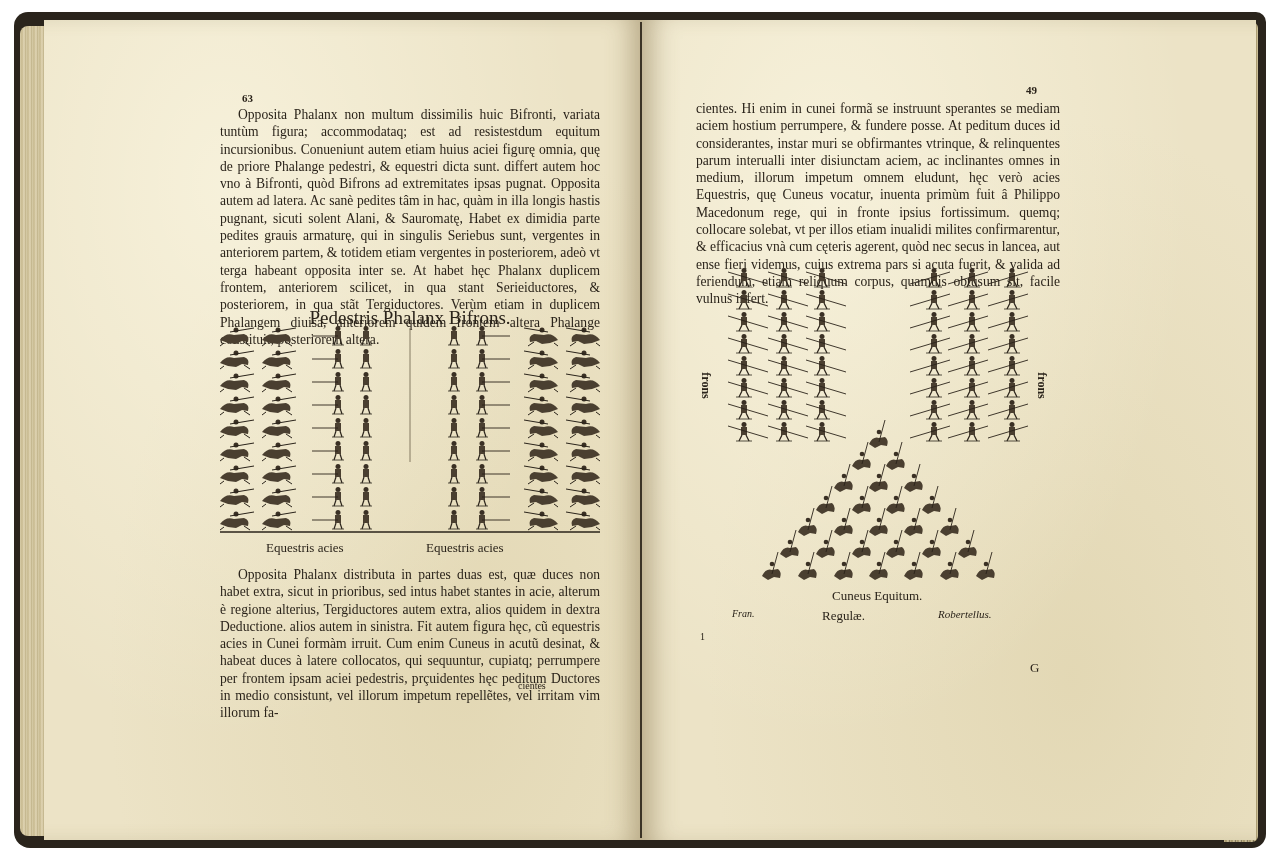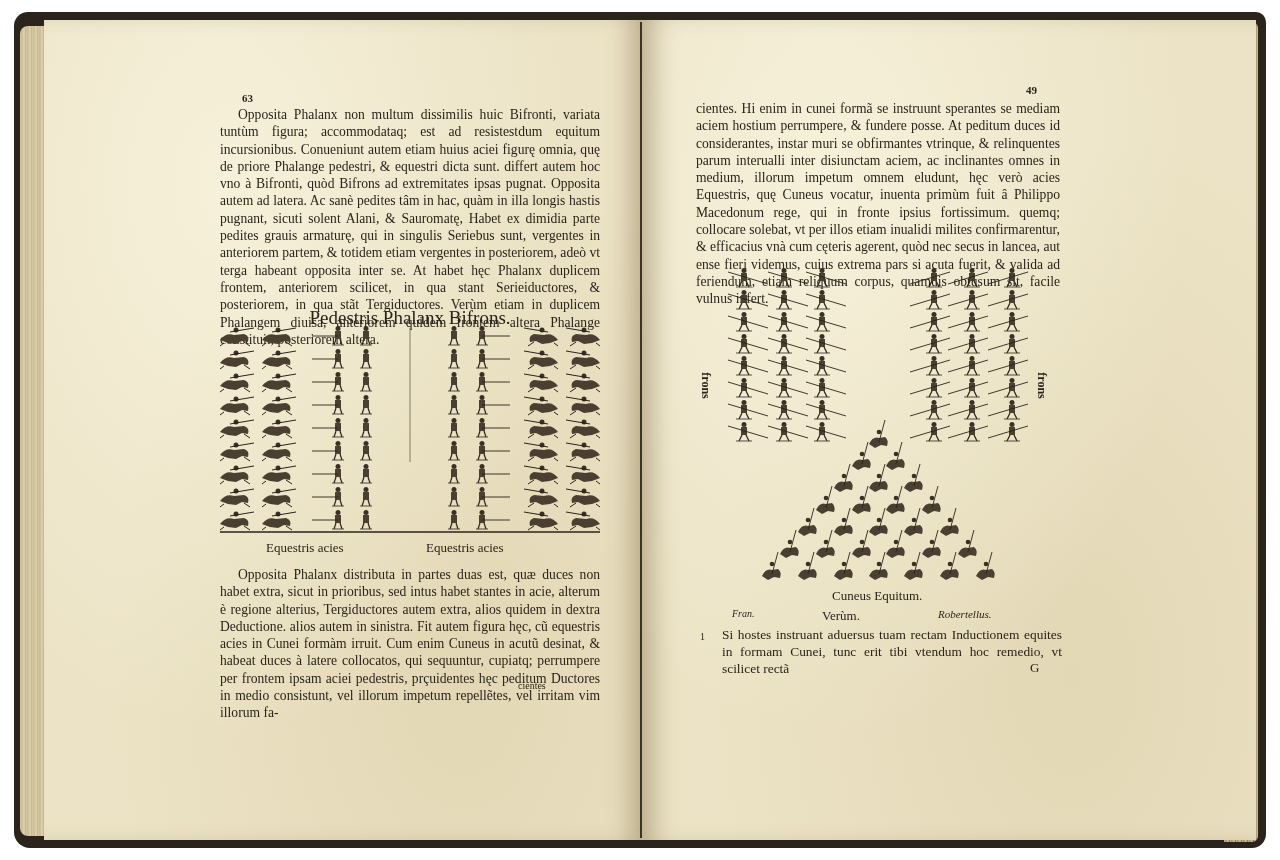--- a/index.html
+++ b/index.html
@@ -321,20 +321,19 @@
             <use href="#lancer" x="141" y="292"></use>
             <use href="#lancer" x="176" y="292"></use>
             <use href="#lancer" x="212" y="292"></use>
             <use href="#lancer" x="248" y="292"></use>
         </g>
       </svg>
     </div>
 
     <div class="caption" style="left:190px;top:568px;">Cuneus Equitum.</div>
     <div class="caption italic" style="left:90px;top:588px;font-size:10px;">Fran.</div>
-    <div class="caption" style="left:180px;top:588px;">Verùm.</div>
+    <div class="caption" style="left:180px;top:588px;">Regulæ.</div>
     <div class="caption italic" style="left:296px;top:588px;font-size:11px;">Robertellus.</div>
 
     <div class="footnote" style="left:58px;top:608px;width:10px;font-size:10px;">1</div>
-    <div class="footnote" style="left:80px;top:606px;width:340px;">Si hostes instruant aduersus tuam rectam Inductionem equites in formam Cunei, tunc erit tibi vtendum hoc remedio, vt scilicet rectã</div>
     <div class="caption" style="left:388px;top:640px;">G</div>
   </div>
 </div>
 
 </body></html>

